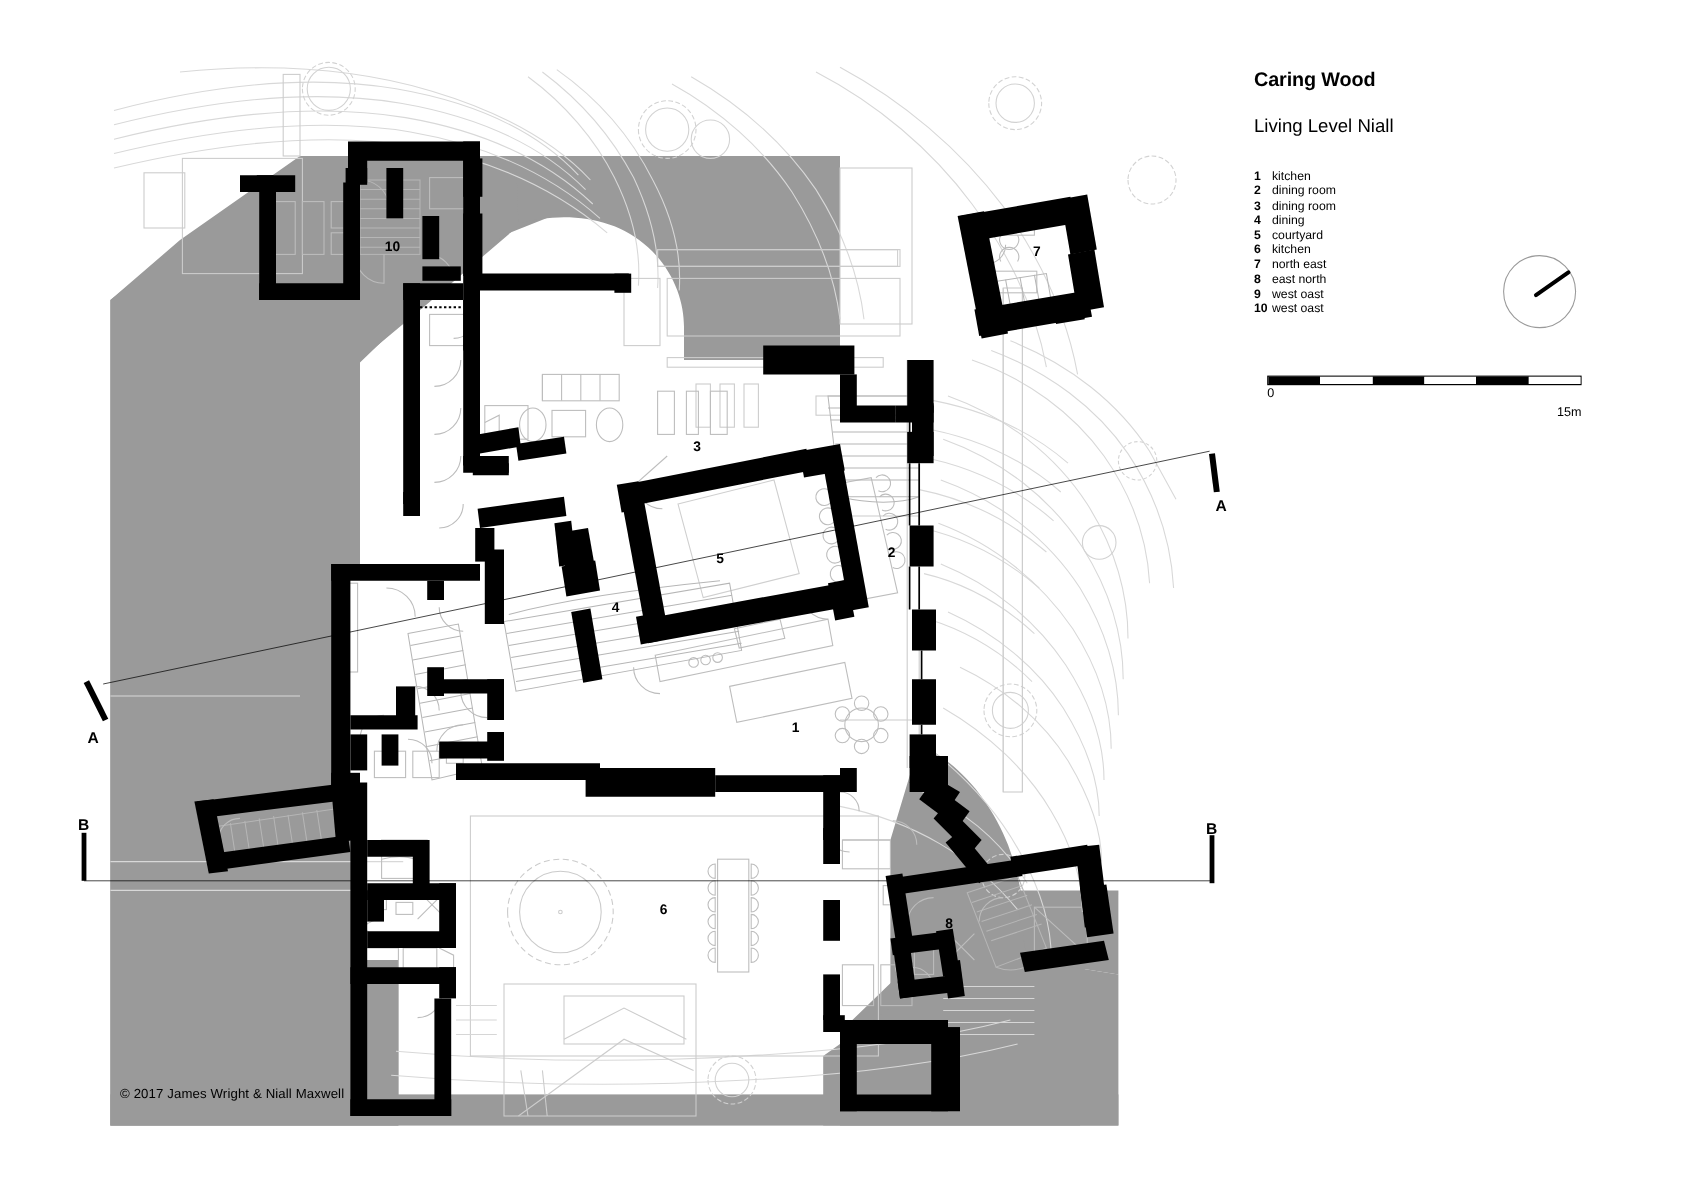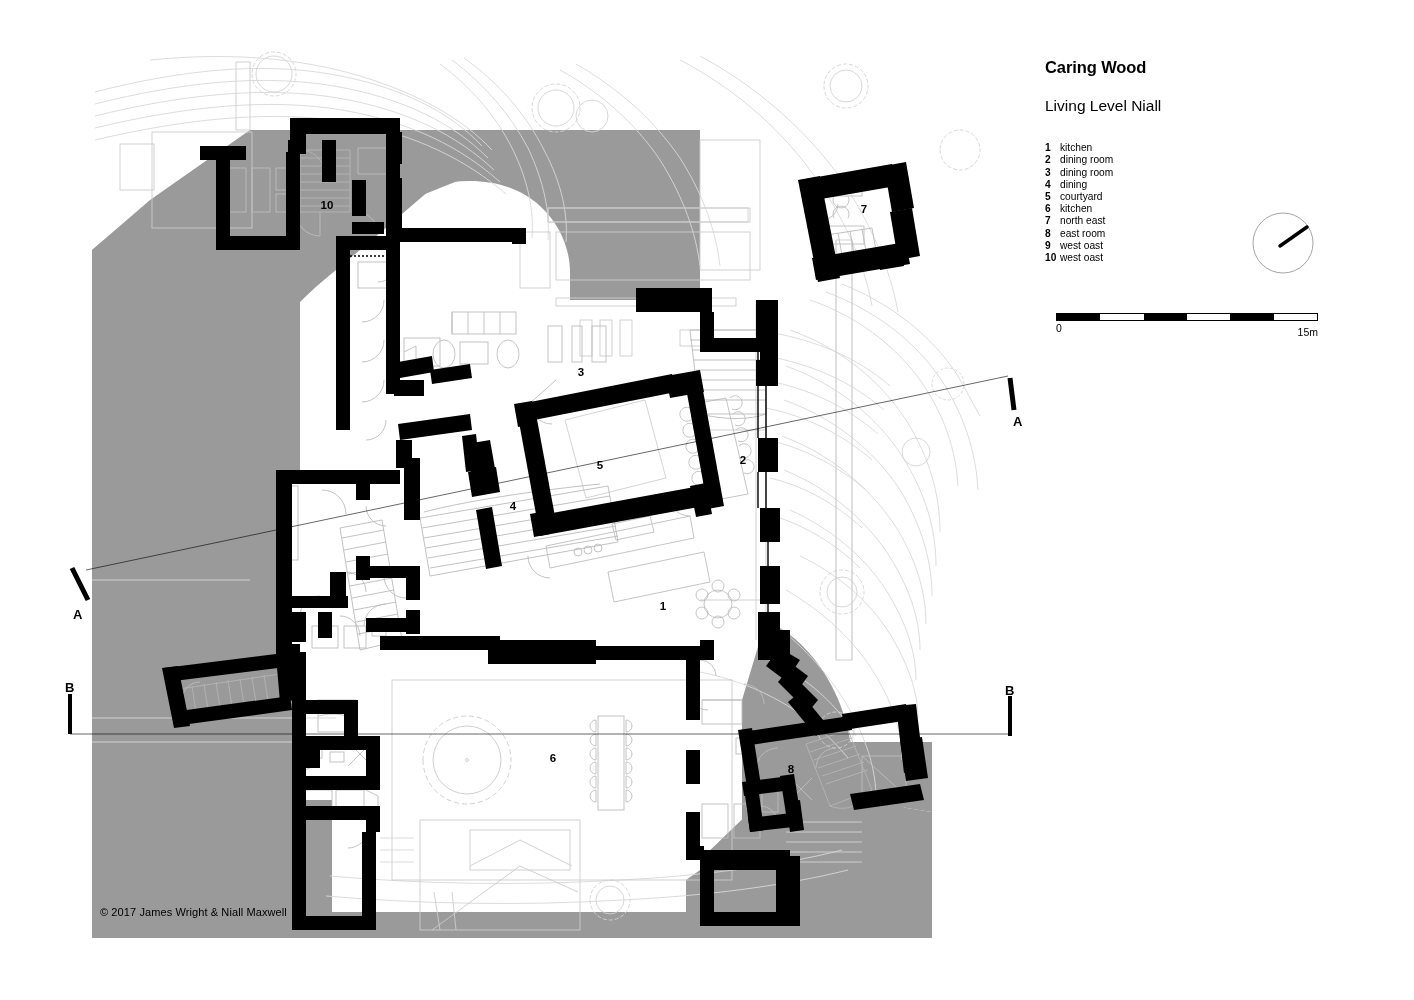--- a/index.html
+++ b/index.html
@@ -100,21 +100,21 @@
   .scale-seg.fill { background: #000; }
   .scale-seg.empty { background: #fff; }
   #scale-labels {
     position: relative;
     width: 262px;
     height: 14px;
     font-size: 10.5px;
     margin-top: 1px;
   }
   #scale-min { position: absolute; left: 0; top: 0; }
-  #scale-max { position: absolute; right: 0; top: 4px; }
+  #scale-max { position: absolute; right: 0; top: 16px; }
 
   
   .sec-letter {
     position: absolute;
     font-size: 13px;
     font-weight: bold;
     line-height: 1;
   }
   #sec-a-left-letter  { left: 73px;  top: 608px; }
   #sec-a-right-letter { left: 1013px; top: 415px; }
@@ -663,21 +663,21 @@
       <li class="legend-row">
         <span class="legend-num">5</span><span class="legend-label">courtyard</span>
       </li>
       <li class="legend-row">
         <span class="legend-num">6</span><span class="legend-label">kitchen</span>
       </li>
       <li class="legend-row">
         <span class="legend-num">7</span><span class="legend-label">north east</span>
       </li>
       <li class="legend-row">
-        <span class="legend-num">8</span><span class="legend-label">east room</span>
+        <span class="legend-num">8</span><span class="legend-label">east north</span>
       </li>
       <li class="legend-row">
         <span class="legend-num">9</span><span class="legend-label">west oast</span>
       </li>
       <li class="legend-row">
         <span class="legend-num">10</span><span class="legend-label">west oast</span>
       </li>
     </ul>
   </div>
 

